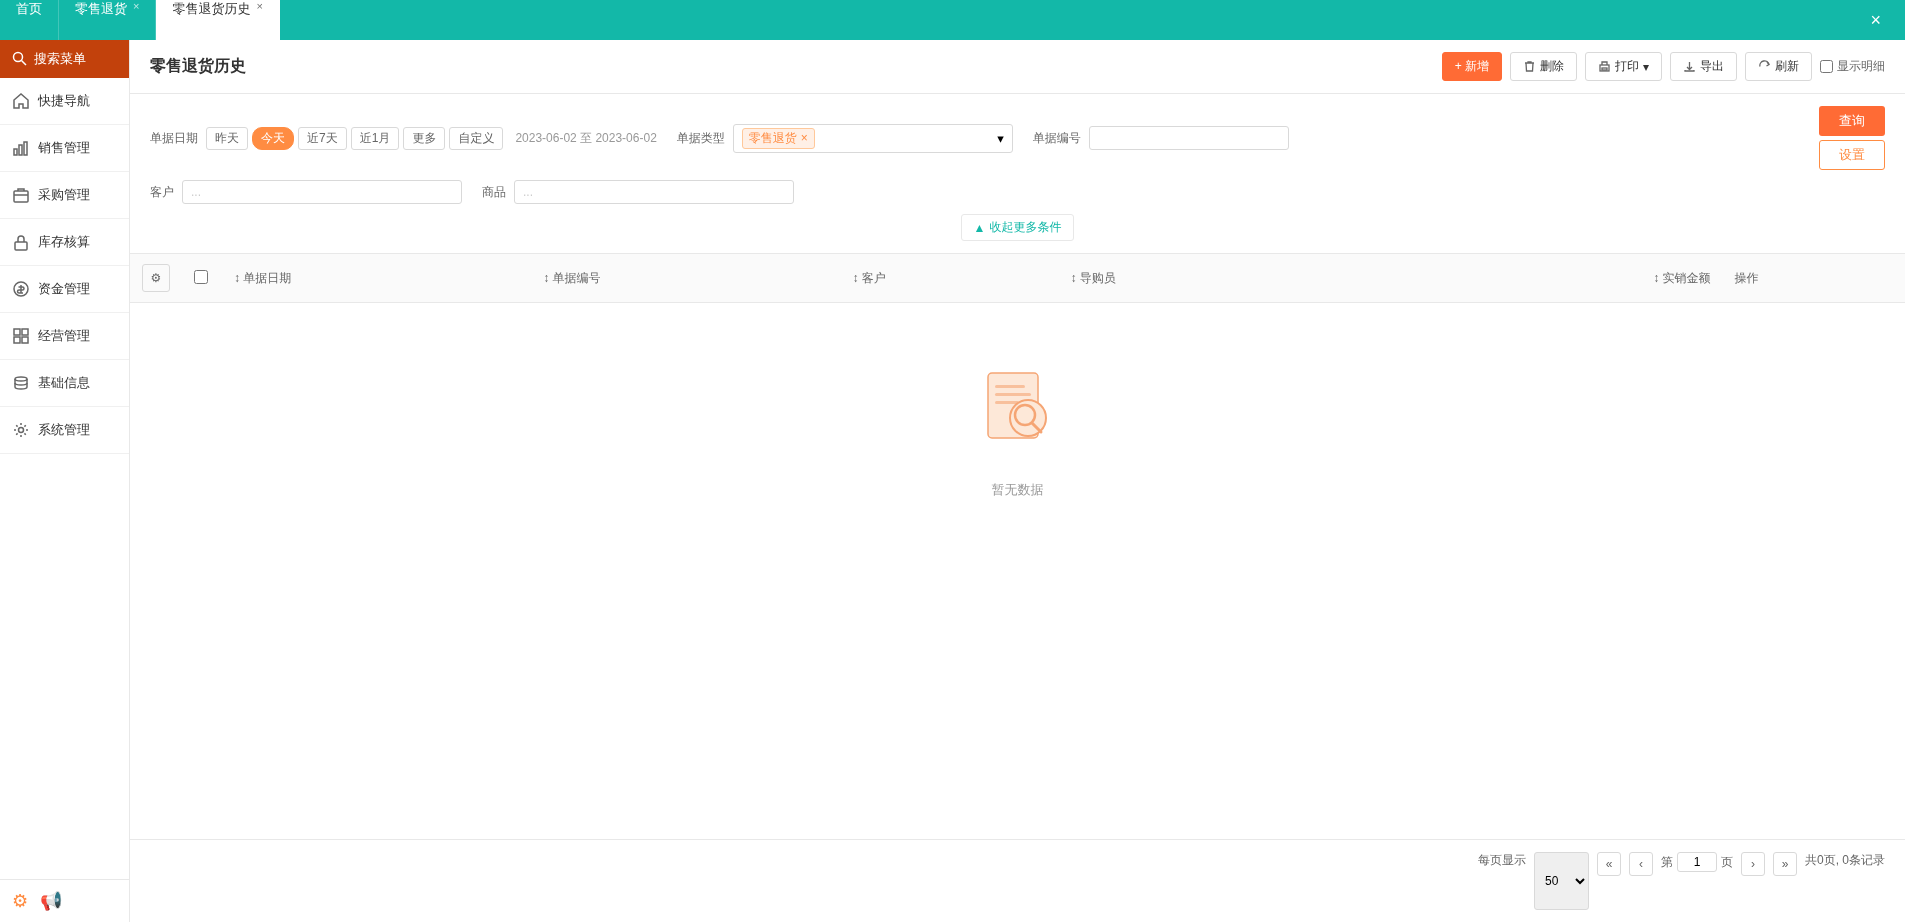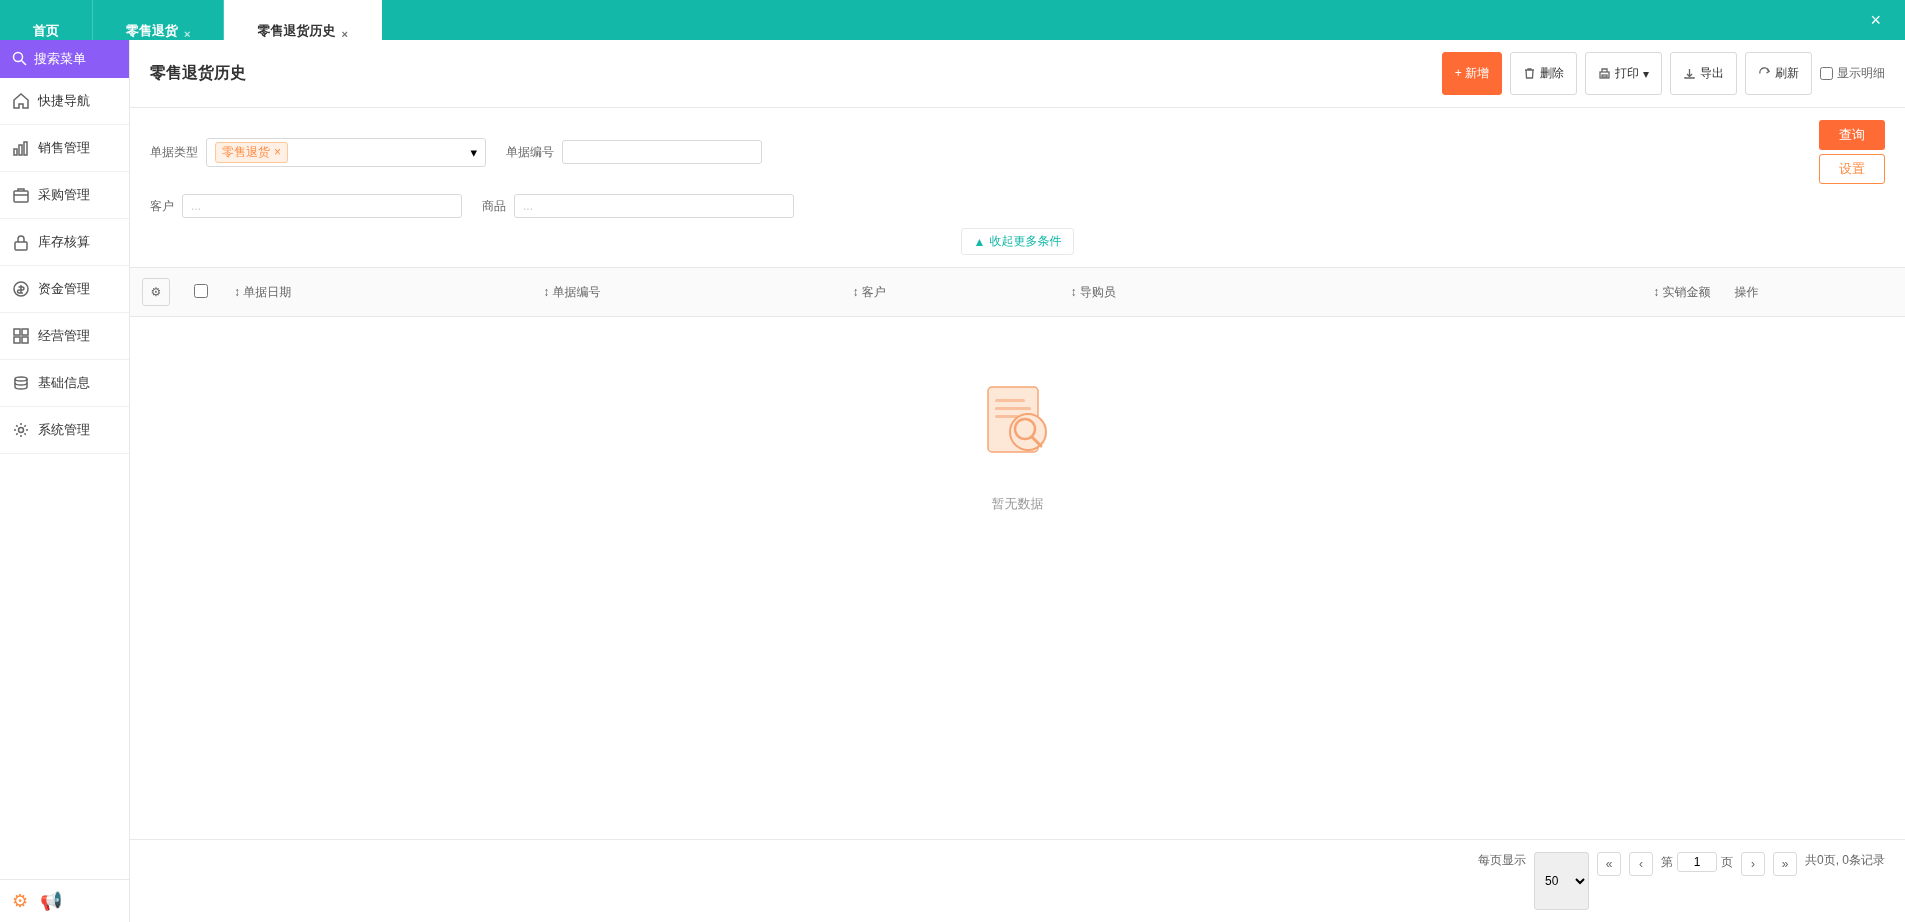--- a/index.html
+++ b/index.html
@@ -1,46 +1,46 @@
 <!DOCTYPE html>
 <html><head>
   <meta charset="utf-8">
   <style>
     * { margin: 0; padding: 0; box-sizing: border-box; }
     body { font-family: 'Microsoft YaHei', Arial, sans-serif; font-size: 13px; background: #f5f5f5; width: 1905px; height: 922px; overflow: hidden; display: flex; flex-direction: column; }
 
     
     .top-bar { height: 40px; background: #13b8a8; display: flex; align-items: stretch; flex-shrink: 0; }
     .top-bar-tabs { display: flex; align-items: stretch; flex: 1; }
-    .top-tab { padding: 0 33px; display: flex; align-items: flex-end; color: #fff; cursor: pointer; font-size: 13px; gap: 6px; border-right: 1px solid rgba(255,255,255,0.2); font-weight: bold; }
+    .top-tab { padding: 0 16px; display: flex; align-items: flex-start; color: #fff; cursor: pointer; font-size: 13px; gap: 6px; border-right: 1px solid rgba(255,255,255,0.2); }
     .top-tab.active { background: #fff; color: #333; }
     .top-tab .close-icon { font-size: 11px; cursor: pointer; opacity: 0.7; }
     .top-bar-right { display: flex; align-items: center; padding-right: 16px; }
     .top-bar-close { color: #fff; font-size: 18px; cursor: pointer; padding: 4px 8px; }
 
     
     .layout { display: flex; flex: 1; overflow: hidden; }
 
     
     .sidebar { width: 130px; background: #fff; border-right: 1px solid #e8e8e8; display: flex; flex-direction: column; flex-shrink: 0; }
-    .sidebar-search { background: #8b5cf6; padding: 10px 12px; display: flex; align-items: center; gap: 6px; cursor: pointer; }
+    .sidebar-search { background: #c2410c; padding: 10px 12px; display: flex; align-items: center; gap: 6px; cursor: pointer; }
     .sidebar-search span { color: #fff; font-size: 13px; }
     .sidebar-nav { flex: 1; overflow-y: auto; }
     .sidebar-item { padding: 14px 12px; display: flex; align-items: center; gap: 8px; cursor: pointer; color: #333; border-bottom: 1px solid #f0f0f0; }
     .sidebar-footer { padding: 10px 12px; display: flex; gap: 12px; border-top: 1px solid #e8e8e8; }
     .sidebar-footer-icon { color: #ff8c42; font-size: 18px; cursor: pointer; }
 
     
     .main { flex: 1; display: flex; flex-direction: column; overflow: hidden; background: #f0f2f5; }
 
     
     .page-header { background: #fff; padding: 12px 20px; display: flex; align-items: center; justify-content: space-between; border-bottom: 1px solid #e8e8e8; flex-shrink: 0; }
     .page-title { font-size: 16px; font-weight: bold; color: #333; }
     .header-actions { display: flex; align-items: center; gap: 8px; }
-    .btn { padding: 12px 12px; border: 1px solid #d9d9d9; background: #fff; border-radius: 3px; cursor: pointer; font-size: 12px; color: #333; display: flex; align-items: center; gap: 4px; }
+    .btn { padding: 5px 12px; border: 1px solid #d9d9d9; background: #fff; border-radius: 3px; cursor: pointer; font-size: 12px; color: #333; display: flex; align-items: center; gap: 4px; }
     .btn-primary { background: #ff6b35; border-color: #ff6b35; color: #fff; }
     .checkbox-label { display: flex; align-items: center; gap: 4px; font-size: 12px; color: #666; }
 
     
     .filter-area { background: #fff; padding: 12px 20px; border-bottom: 1px solid #e8e8e8; flex-shrink: 0; }
     .filter-row { display: flex; align-items: center; gap: 20px; margin-bottom: 10px; flex-wrap: wrap; }
     .filter-item { display: flex; align-items: center; gap: 8px; }
     .filter-label { color: #666; font-size: 12px; white-space: nowrap; }
     .filter-date-btns { display: flex; align-items: center; gap: 4px; }
     .date-btn { padding: 2px 8px; border: 1px solid #d9d9d9; border-radius: 3px; cursor: pointer; font-size: 12px; color: #666; background: #fff; }
@@ -218,20 +218,32 @@
         <label class="checkbox-label">
           <input type="checkbox" style="">
           <span>显示明细</span>
         </label>
       </div>
     </div>
 
     <div class="filter-area">
       <div class="filter-row">
 
+        <div class="filter-item">
+          <span class="filter-label">单据日期</span>
+          <div class="filter-date-btns">
+            <button class="date-btn">昨天</button>
+            <button class="date-btn active">今天</button>
+            <button class="date-btn">近7天</button>
+            <button class="date-btn">近1月</button>
+            <button class="date-btn">更多</button>
+            <button class="date-btn">自定义</button>
+          </div>
+          <span class="date-range">2023-06-02 至 2023-06-02</span>
+        </div>
 
         <div class="filter-item">
           <span class="filter-label">单据类型</span>
           <div class="filter-select-wrapper">
             <div class="filter-tag">
               <span>零售退货</span>
               <span class="remove">×</span>
             </div>
             <span style="flex:1"></span>
             <span>▾</span>

